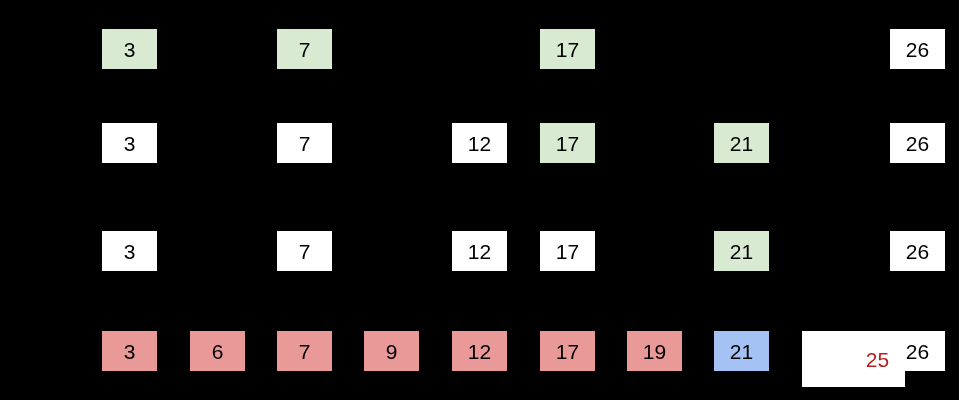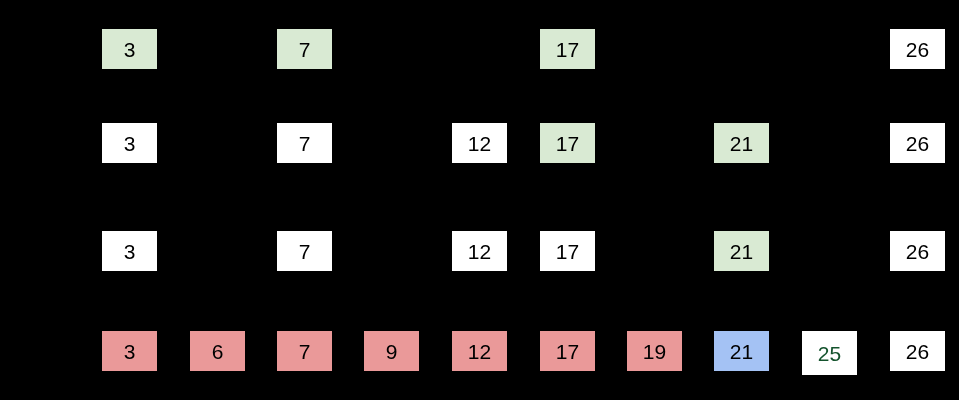--- a/index.html
+++ b/index.html
@@ -45,15 +45,15 @@
     <div class="node" style="left: 714px; top: 231px; width: 55px; height: 40px; background: rgb(217, 234, 211); color: rgb(0, 0, 0);">21</div>
     <div class="node" style="left: 890px; top: 231px; width: 55px; height: 40px; background: rgb(255, 255, 255); color: rgb(0, 0, 0);">26</div>
     <div class="node" style="left: 102px; top: 331px; width: 55px; height: 40px; background: rgb(234, 153, 153); color: rgb(0, 0, 0);">3</div>
     <div class="node" style="left: 190px; top: 331px; width: 55px; height: 40px; background: rgb(234, 153, 153); color: rgb(0, 0, 0);">6</div>
     <div class="node" style="left: 277px; top: 331px; width: 55px; height: 40px; background: rgb(234, 153, 153); color: rgb(0, 0, 0);">7</div>
     <div class="node" style="left: 364px; top: 331px; width: 55px; height: 40px; background: rgb(234, 153, 153); color: rgb(0, 0, 0);">9</div>
     <div class="node" style="left: 452px; top: 331px; width: 55px; height: 40px; background: rgb(234, 153, 153); color: rgb(0, 0, 0);">12</div>
     <div class="node" style="left: 540px; top: 331px; width: 55px; height: 40px; background: rgb(234, 153, 153); color: rgb(0, 0, 0);">17</div>
     <div class="node" style="left: 627px; top: 331px; width: 55px; height: 40px; background: rgb(234, 153, 153); color: rgb(0, 0, 0); text-align: right;">19</div>
     <div class="node" style="left: 714px; top: 331px; width: 55px; height: 40px; background: rgb(164, 194, 244); color: rgb(0, 0, 0);">21</div>
-    <div class="node" style="left: 802px; top: 331px; width: 55px; height: 44px; background: rgb(255, 255, 255); color: #14532d;">25</div>
+    <div class="node" style="left: 802px; top: 331px; width: 55px; height: 56px; background: rgb(255, 255, 255); color: #b91c1c; padding-left: 48px;">25</div>
     <div class="node" style="left: 890px; top: 331px; width: 55px; height: 40px; background: rgb(255, 255, 255); color: rgb(0, 0, 0);">26</div>
   </div>
 
 </body></html>

